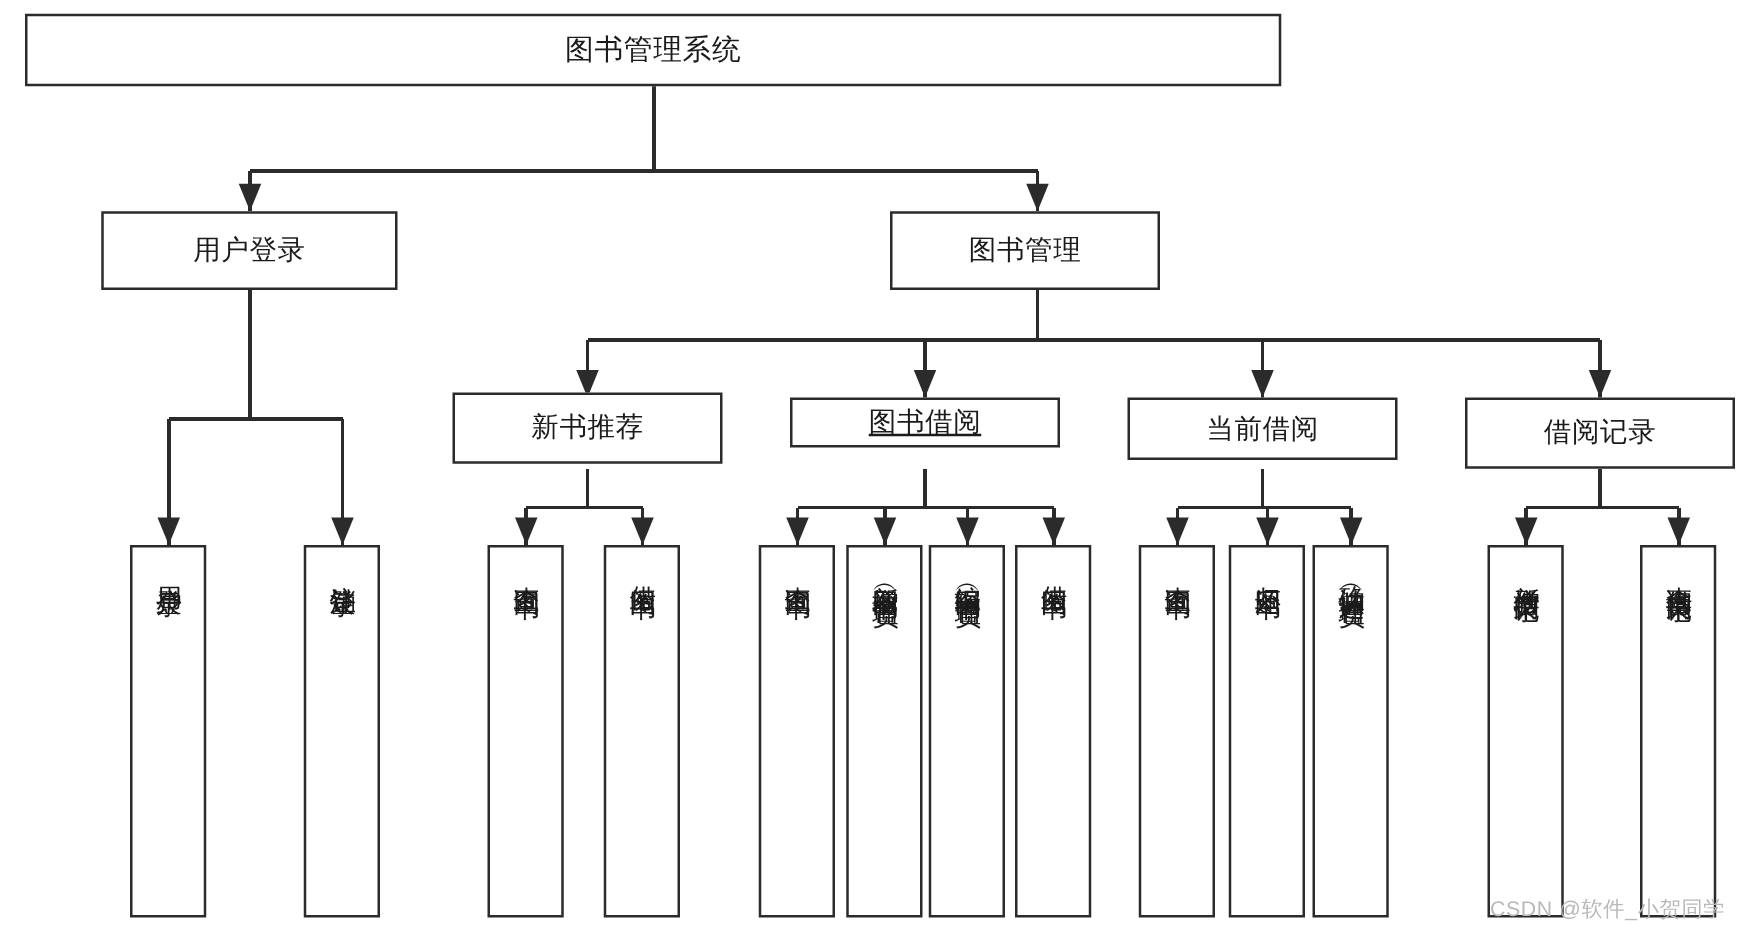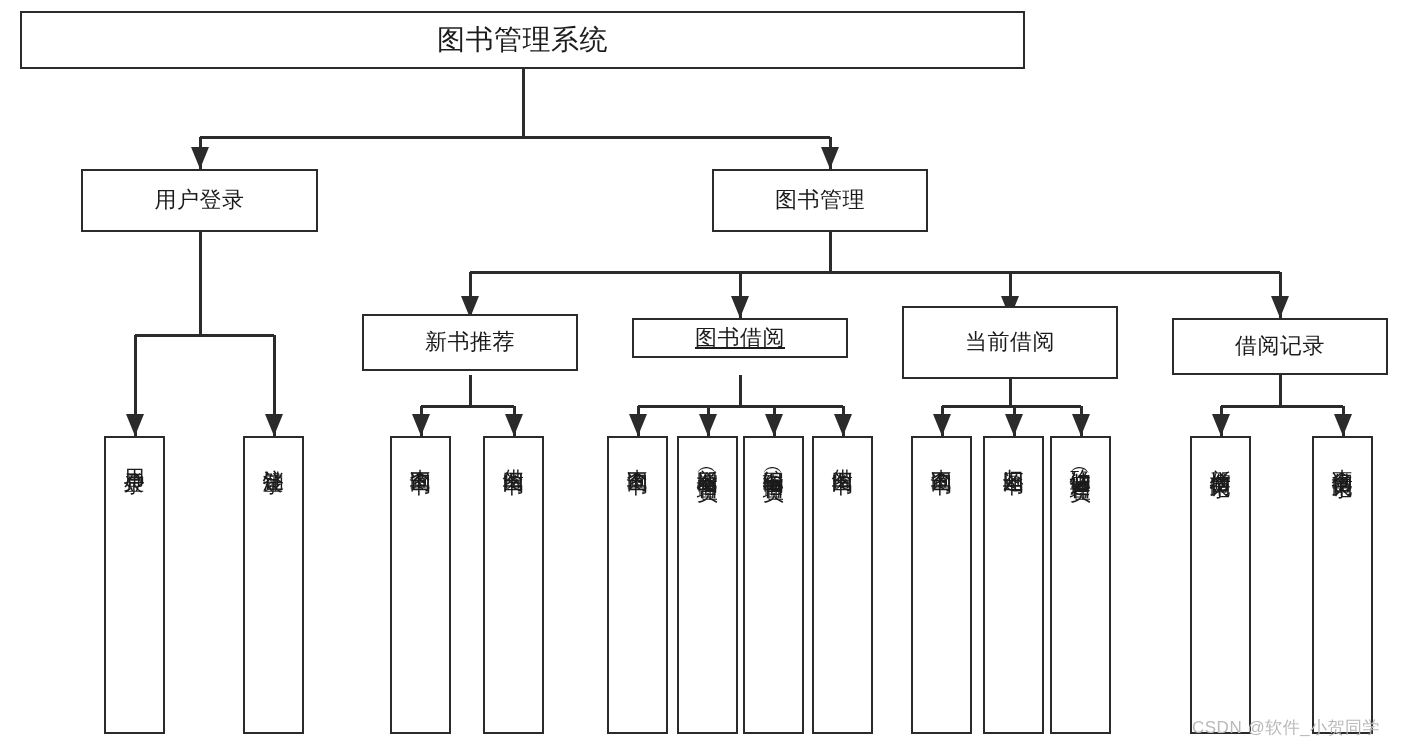--- a/index.html
+++ b/index.html
@@ -50,21 +50,21 @@
     justify-content: center;
     padding-top: 14px;
   }
   .node.vertical .node-label {
     writing-mode: vertical-rl;
     text-orientation: upright;
     font-size: 21px;
     letter-spacing: 2px;
     text-align: left;
   }
-  .node.root .node-label { font-size: 28px; }
+  .node.root .node-label { font-size: 23px; }
   .watermark {
     position: absolute;
     font-size: 17px;
     color: #b9b9b9;
     white-space: nowrap;
     letter-spacing: 0.5px;
   }
 </style>
 </head>
 <body>
@@ -133,21 +133,21 @@
       </div>
       <div class="node horizontal" style="left: 712px; top: 169px; width: 216px; height: 63px;">
         <span class="node-label">图书管理</span>
       </div>
       <div class="node horizontal" style="left: 362px; top: 314px; width: 216px; height: 57px;">
         <span class="node-label">新书推荐</span>
       </div>
       <div class="node horizontal" style="left: 632px; top: 318px; width: 216px; height: 40px; text-decoration: underline;">
         <span class="node-label">图书借阅</span>
       </div>
-      <div class="node horizontal" style="left: 902px; top: 306px; width: 216px; height: 73px;">
+      <div class="node horizontal" style="left: 902px; top: 318px; width: 216px; height: 50px;">
         <span class="node-label">当前借阅</span>
       </div>
       <div class="node horizontal" style="left: 1172px; top: 318px; width: 216px; height: 57px;">
         <span class="node-label">借阅记录</span>
       </div>
       <div class="node vertical" style="left: 104px; top: 436px; width: 61px; height: 298px;">
         <span class="node-label">用户登录</span>
       </div>
       <div class="node vertical" style="left: 243px; top: 436px; width: 61px; height: 298px;">
         <span class="node-label">注销登录</span>

